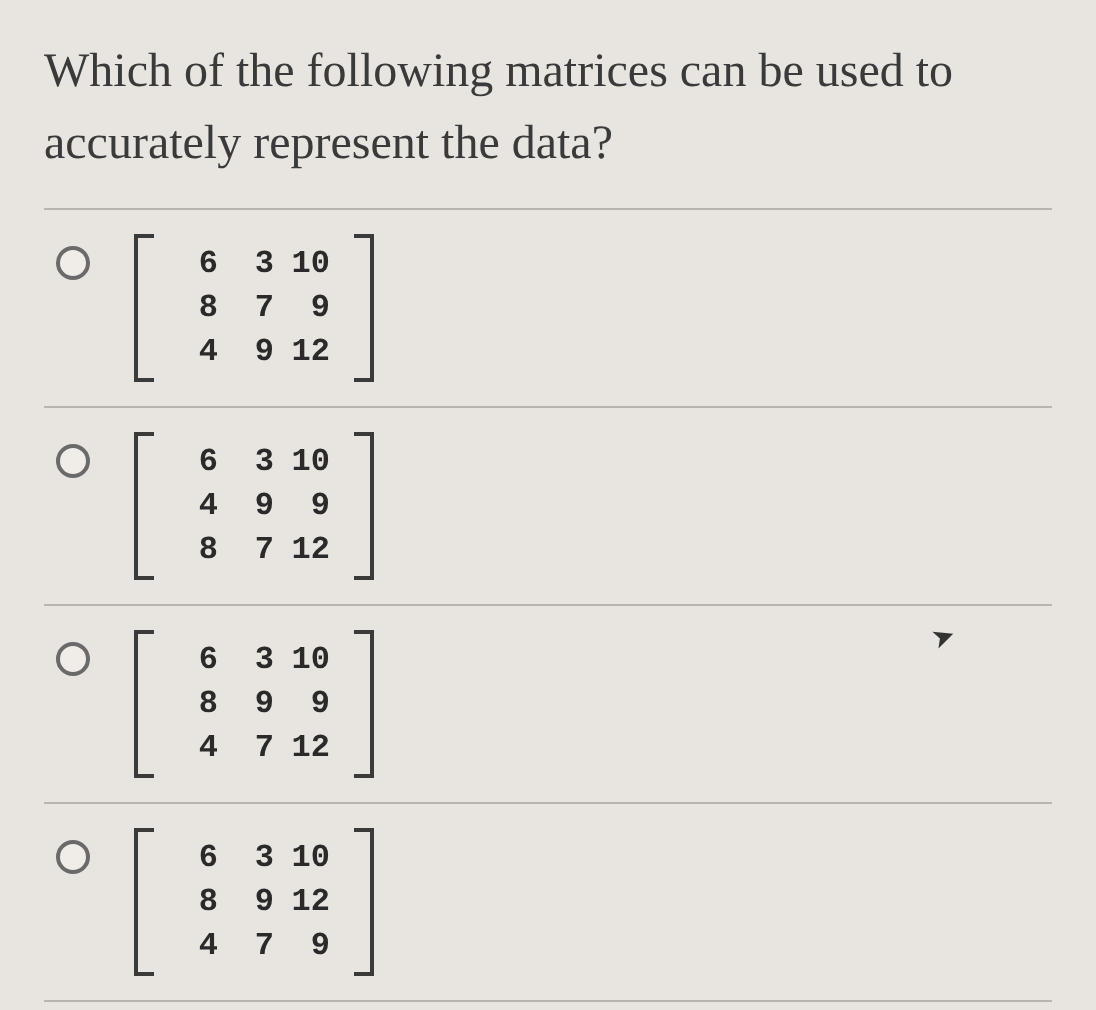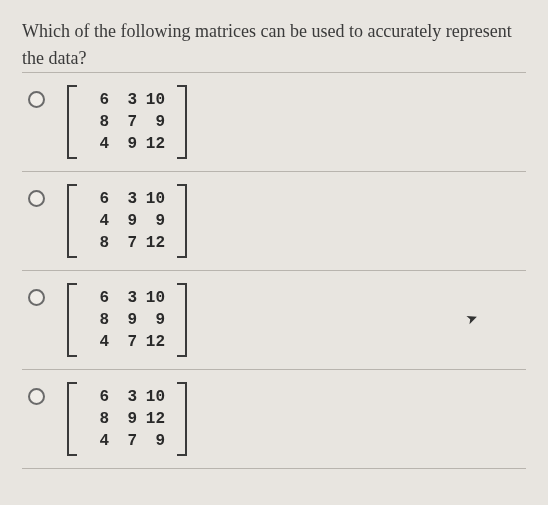--- a/index.html
+++ b/index.html
@@ -5,23 +5,24 @@
   * { box-sizing: border-box; margin: 0; padding: 0; }
   body {
     width: 548px;
     height: 505px;
     background: #e8e5e0;
     font-family: Georgia, 'Times New Roman', serif;
     padding: 18px 22px;
     position: relative;
   }
   .question {
-    font-size: 18px;
+    font-size: 24px;
     line-height: 1.5;
     color: #3a3a3a;
+    margin-bottom: 14px;
   }
   .divider {
     border: none;
     border-top: 1px solid #b8b4ae;
     margin: 0;
   }
   .option {
     display: flex;
     align-items: flex-start;
     padding: 12px 0 12px 6px;

